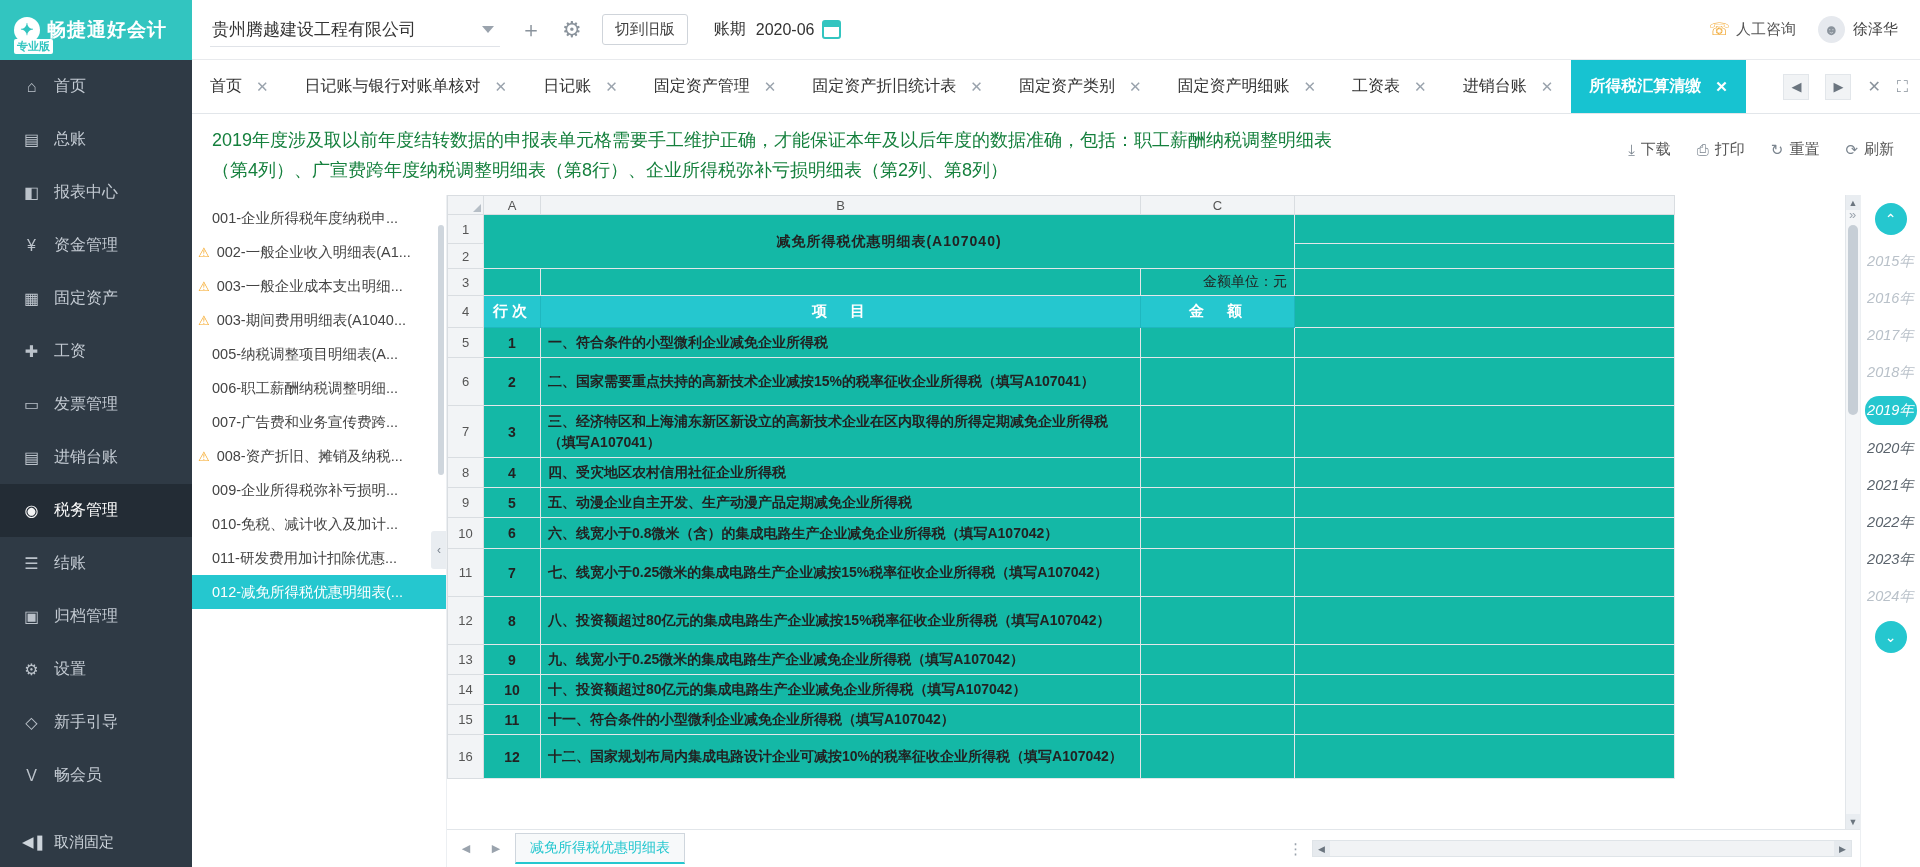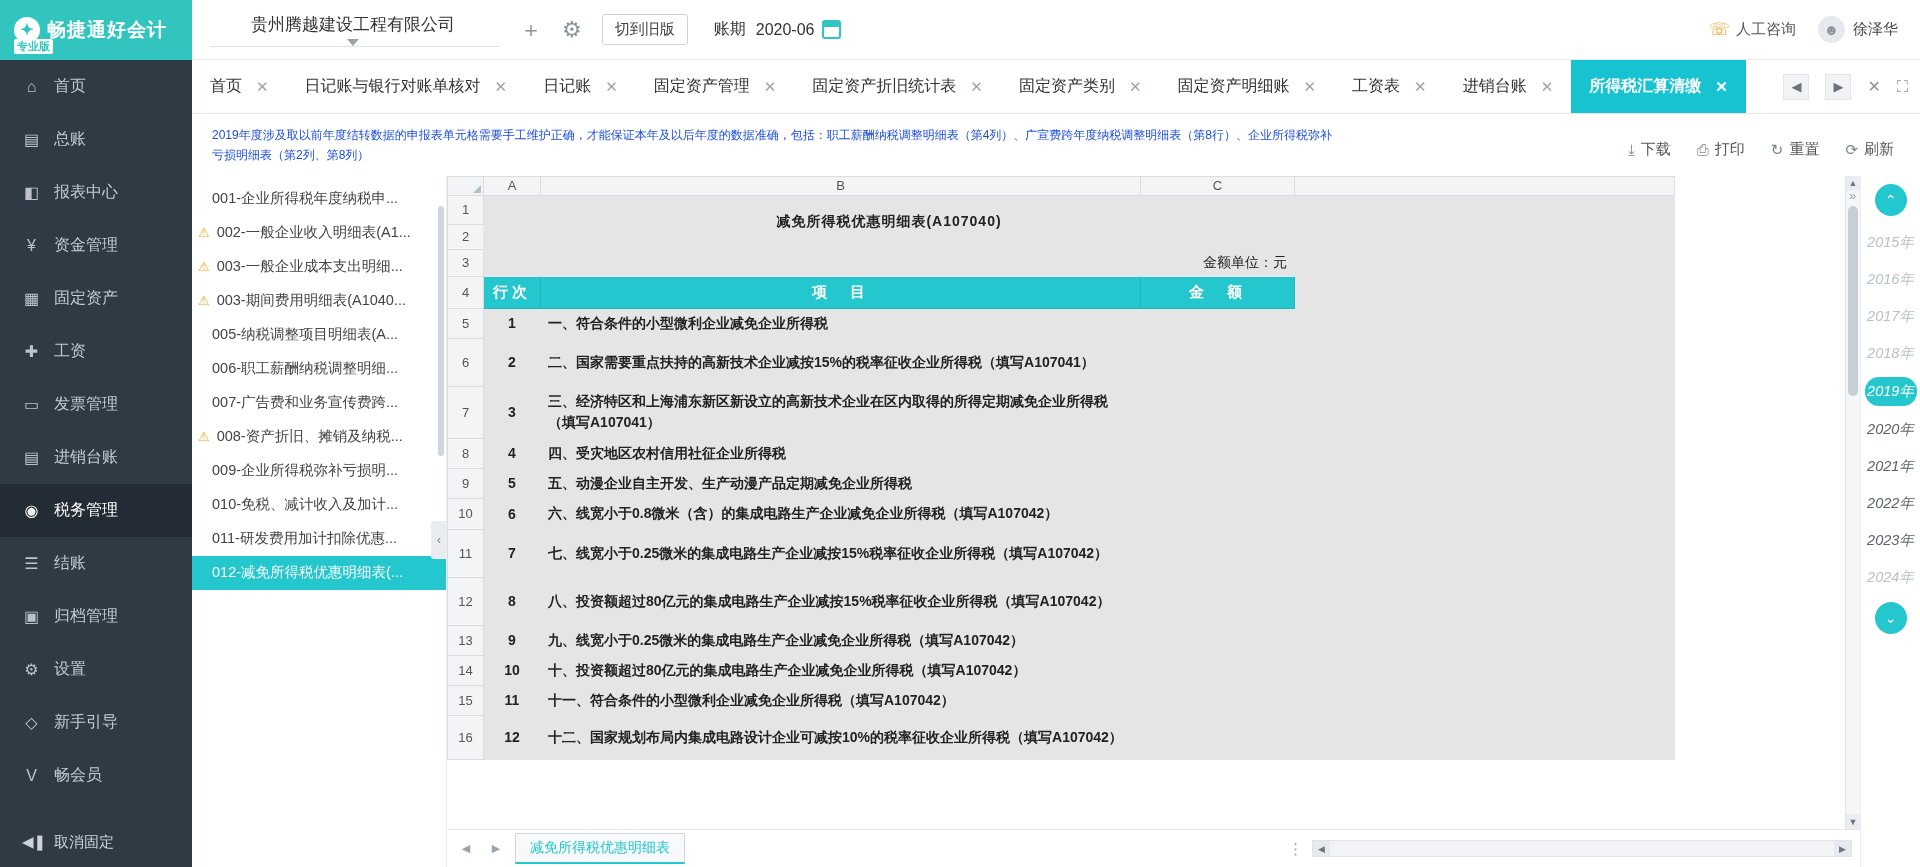--- a/index.html
+++ b/index.html
@@ -61,21 +61,20 @@
     width: 290px;
     height: 34px;
     display: flex;
     align-items: center;
     justify-content: space-between;
     border-bottom: 1px solid #e0e3e8;
     font-size: 17px;
     color: #333;
     padding: 0 6px 0 2px;
     cursor: pointer;
-    flex-direction: column;
   }
   .caret-down {
     width: 0; height: 0;
     border-left: 6px solid transparent;
     border-right: 6px solid transparent;
     border-top: 7px solid #9aa3ad;
   }
   .tb-icon {
     margin-left: 20px;
     font-size: 22px;
@@ -213,22 +212,22 @@
 
   
   .notice-row {
     display: flex;
     align-items: flex-start;
     padding: 12px 20px 10px 20px;
     background: #ffffff;
     gap: 12px;
   }
   .notice-text {
-    color: #1d4ed8;
-    font-size: 12px;
+    color: #15803d;
+    font-size: 18px;
     line-height: 1.65;
     max-width: 1130px;
   }
   .notice-actions {
     margin-left: auto;
     display: flex;
     gap: 26px;
     align-items: center;
     padding-top: 14px;
     padding-right: 6px;
@@ -307,21 +306,21 @@
     position: absolute; right: 2px; bottom: 2px;
     border-left: 8px solid transparent;
     border-bottom: 8px solid #b6bec6;
   }
   td.cell {
     border: 1px solid #e3e7ea;
     font-size: 14px;
     color: #222;
     padding: 4px 7px;
     vertical-align: middle;
-    background: #e5e5e5;
+    background: #14b8a6;
   }
   .rowh {
     width: 36px;
     background: #f2f4f6;
     border: 1px solid #d9dde1;
     text-align: center;
     font-size: 13px;
     color: #555;
   }
   .title-cell {

